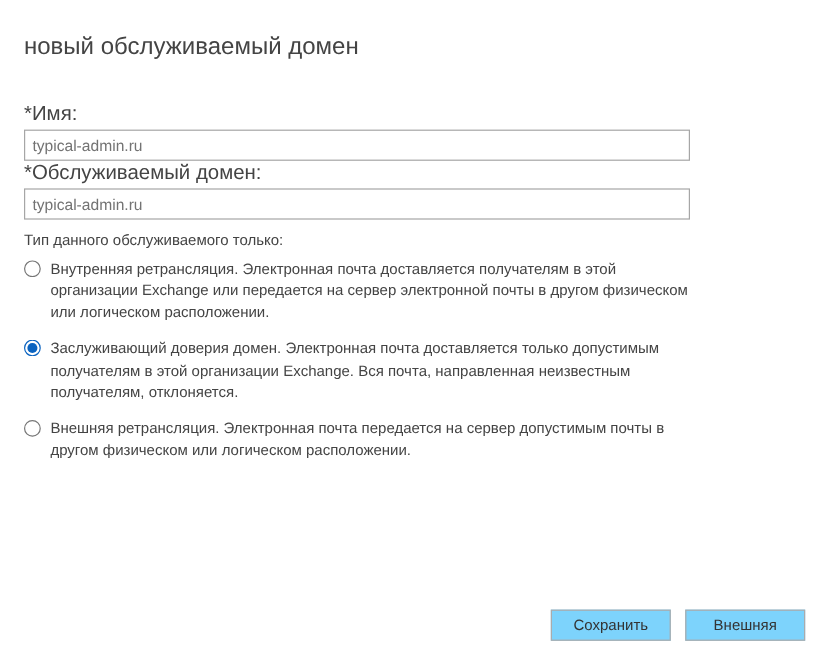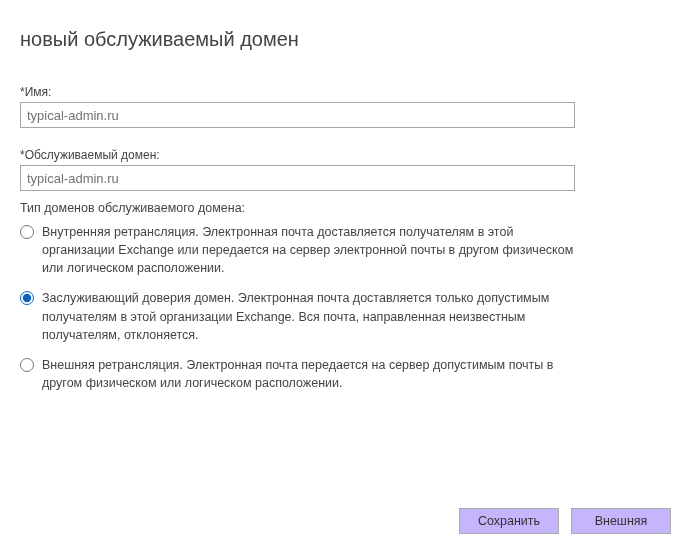--- a/index.html
+++ b/index.html
@@ -26,23 +26,23 @@
     margin-bottom: 34px;
   }
   .description {
     font-size: 12.5px;
     line-height: 1.45;
     color: #444;
     margin-bottom: 10px;
     max-width: 560px;
   }
   .field-label {
-    font-size: 12px;
+    font-size: 17px;
     color: #444;
-    margin-top: 20px;
+    margin-top: 0;
     margin-bottom: 3px;
   }
   .text-input {
     width: 555px;
     box-sizing: border-box;
     font-size: 13px;
     font-family: inherit;
     padding: 4px 6px;
     border: 1px solid #a6a6a6;
     color: #737373;
@@ -80,42 +80,42 @@
     right: 20px;
     bottom: 14px;
     display: flex;
     gap: 12px;
   }
   .btn {
     min-width: 100px;
     height: 26px;
     font-size: 12.5px;
     font-family: inherit;
-    background: #c4b5fd;
+    background: #7dd3fc;
     border: 1px solid #ababab;
     color: #333;
     cursor: pointer;
     padding: 0 14px;
   }
 </style>
 </head>
 <body>
 
 <div class="page">
 
   <div class="title">новый обслуживаемый домен</div>
 
 
   <div class="field-label">*Имя:</div>
   <input type="text" class="text-input" value="typical-admin.ru" style="">
 
   <div class="field-label">*Обслуживаемый домен:</div>
   <input type="text" class="text-input" value="typical-admin.ru" style="">
 
-  <div class="section-label">Тип доменов обслуживаемого домена:</div>
+  <div class="section-label">Тип данного обслуживаемого только:</div>
 
   <div class="radio-group">
 
     <label class="radio-row">
       <input type="radio" name="domainType" style="">
       <span class="radio-text">Внутренняя ретрансляция. Электронная почта доставляется получателям в этой организации Exchange или передается на сервер электронной почты в другом физическом или логическом расположении.</span>
     </label>
 
     <label class="radio-row">
       <input type="radio" name="domainType" checked="" style="">

